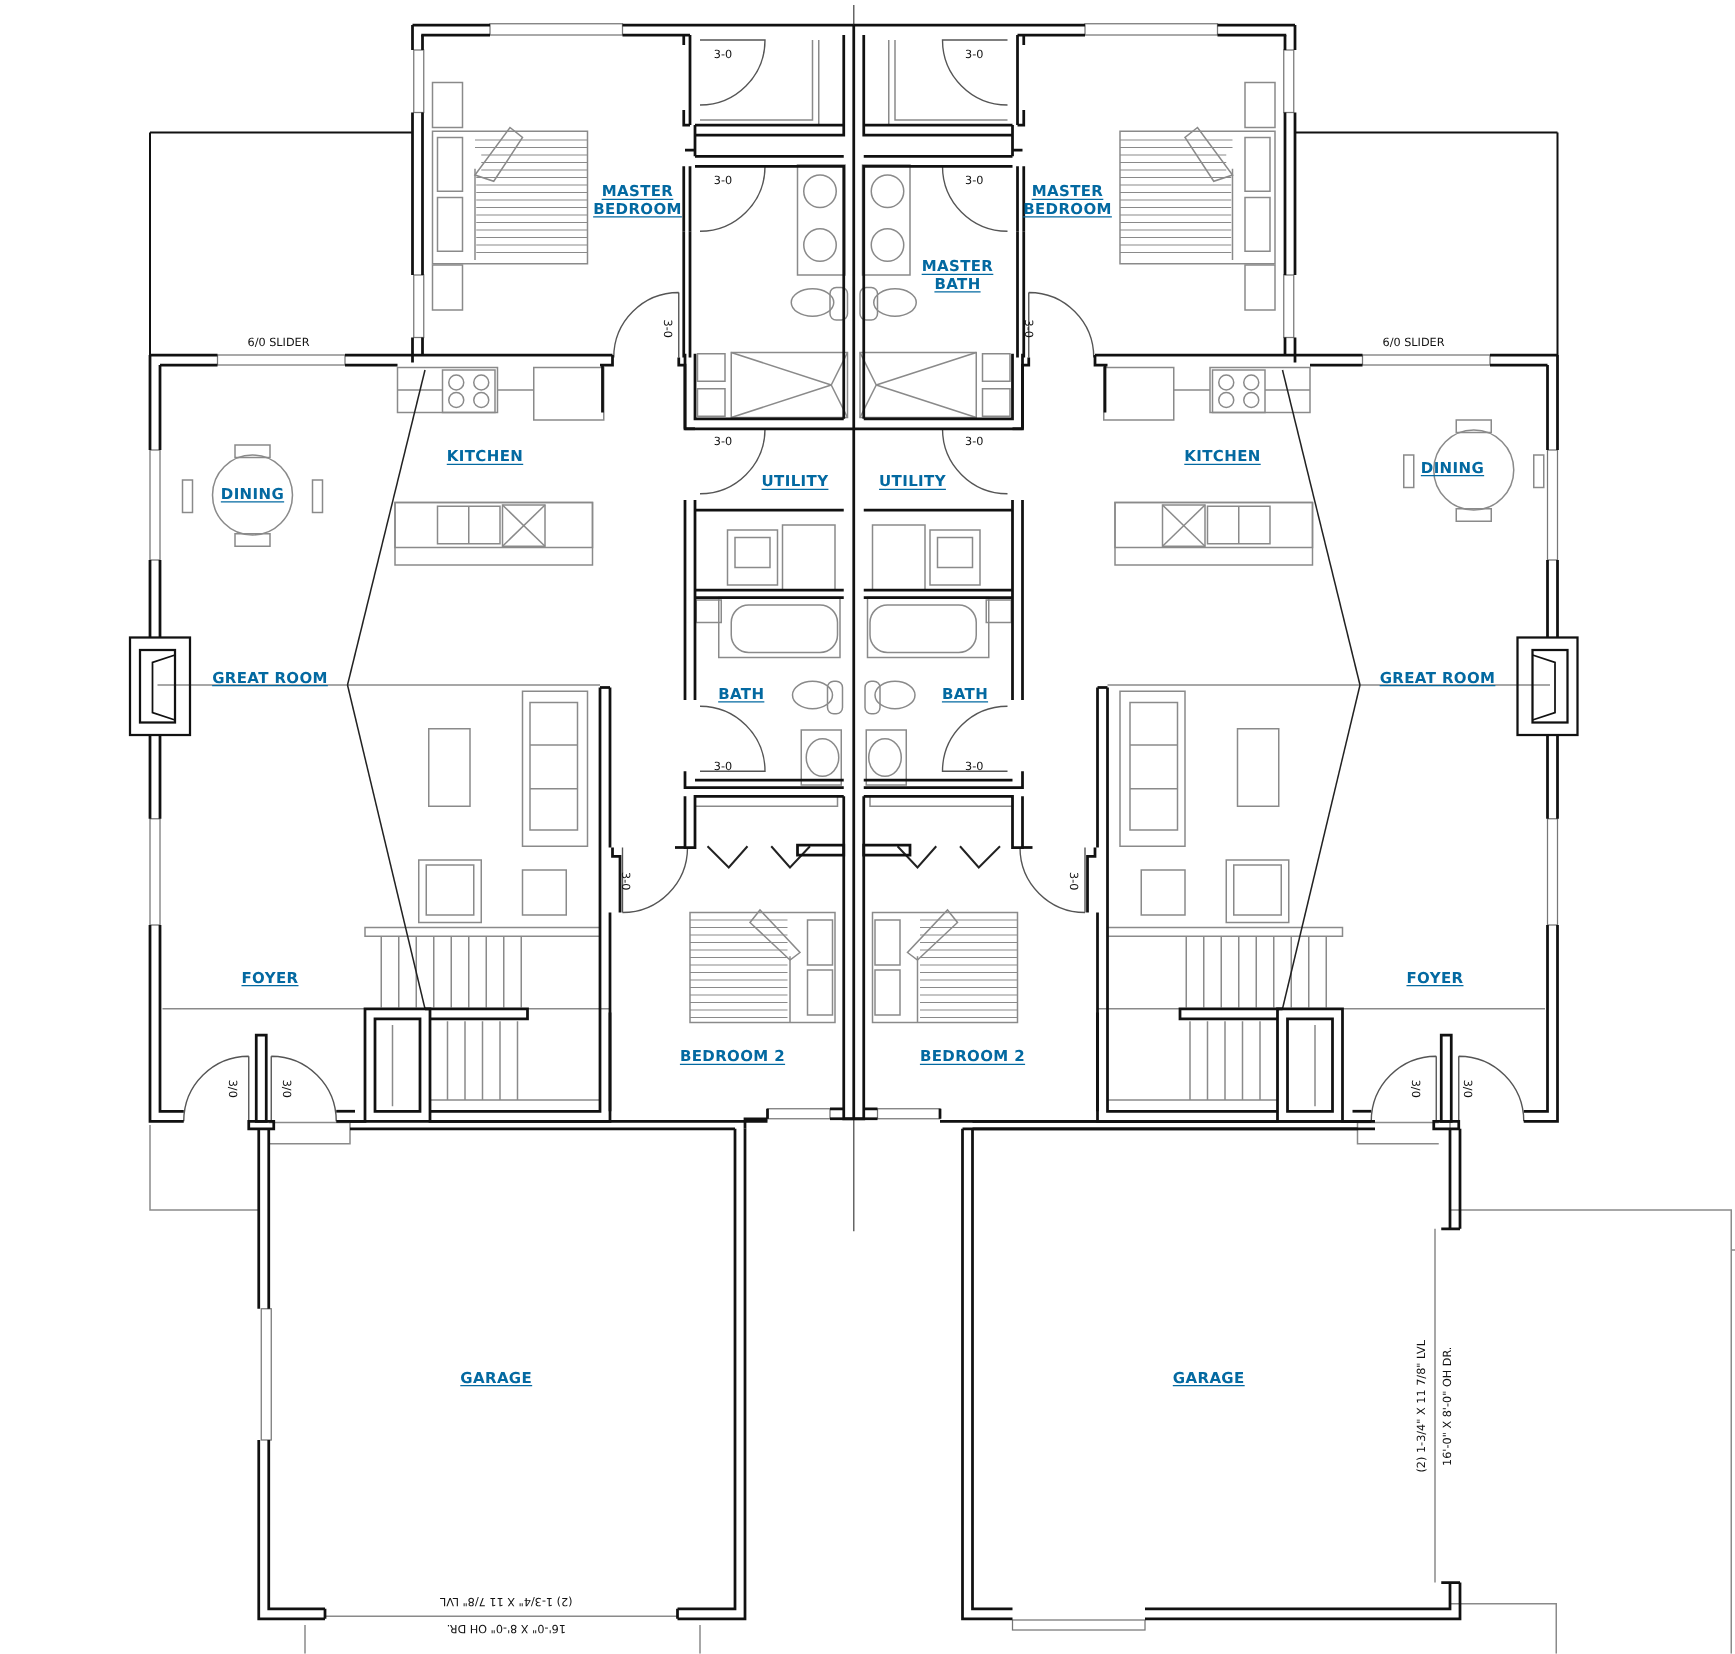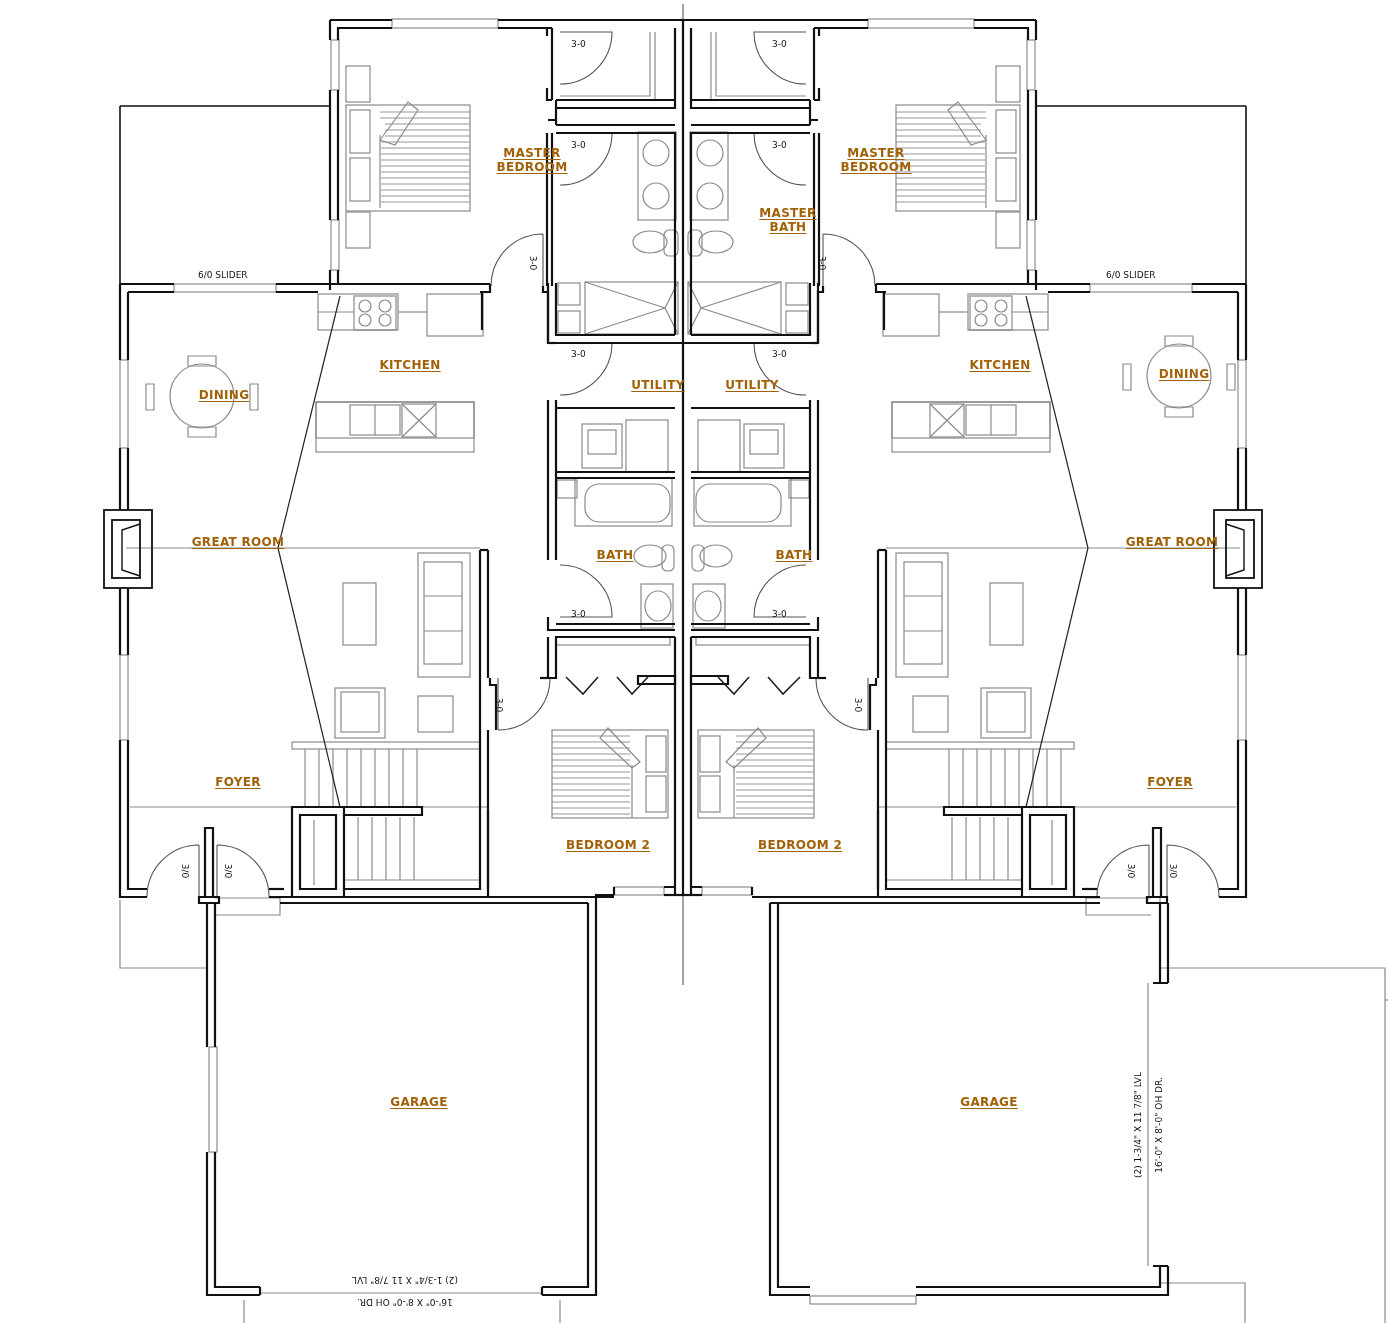--- a/index.html
+++ b/index.html
@@ -1,19 +1,19 @@
 <!DOCTYPE html>
 <html><head>
 <meta charset="utf-8">
 <style>
   html, body { margin:0; padding:0; background:#ffffff; }
   body { width:1388px; height:1323px; position:relative; overflow:hidden; font-family:"DejaVu Sans", sans-serif; }
   #plan { position:absolute; left:0; top:0; width:1388px; height:1323px; }
-  .lbl { position:absolute; font-family:"DejaVu Sans", sans-serif; font-weight:bold; font-size:12px; color:#a16207;
-         text-decoration:underline; text-underline-offset:2px; letter-spacing:0.3px; white-space:nowrap; line-height:14px; text-align:center;margin-left:22px; }
+  .lbl { position:absolute; font-family:"DejaVu Sans", sans-serif; font-weight:bold; font-size:12px; color:#0369a1;
+         text-decoration:underline; text-underline-offset:2px; letter-spacing:0.3px; white-space:nowrap; line-height:14px; text-align:center; }
   .note { position:absolute; font-family:"DejaVu Sans", sans-serif; font-size:9px; color:#111; white-space:nowrap; line-height:10px;text-align:right; }
   .door { position:absolute; font-family:"DejaVu Sans", sans-serif; font-size:9px; color:#111; white-space:nowrap; line-height:10px; }
   .rot90 { transform: rotate(90deg); transform-origin: center center; }
   .rot-90 { transform: rotate(-90deg); transform-origin: center center; }
   .rot180 { transform: rotate(180deg); transform-origin: center center; }
 </style>
 </head>
 <body>
 
 <svg id="plan" viewBox="0 0 1388 1323" xmlns="http://www.w3.org/2000/svg">

